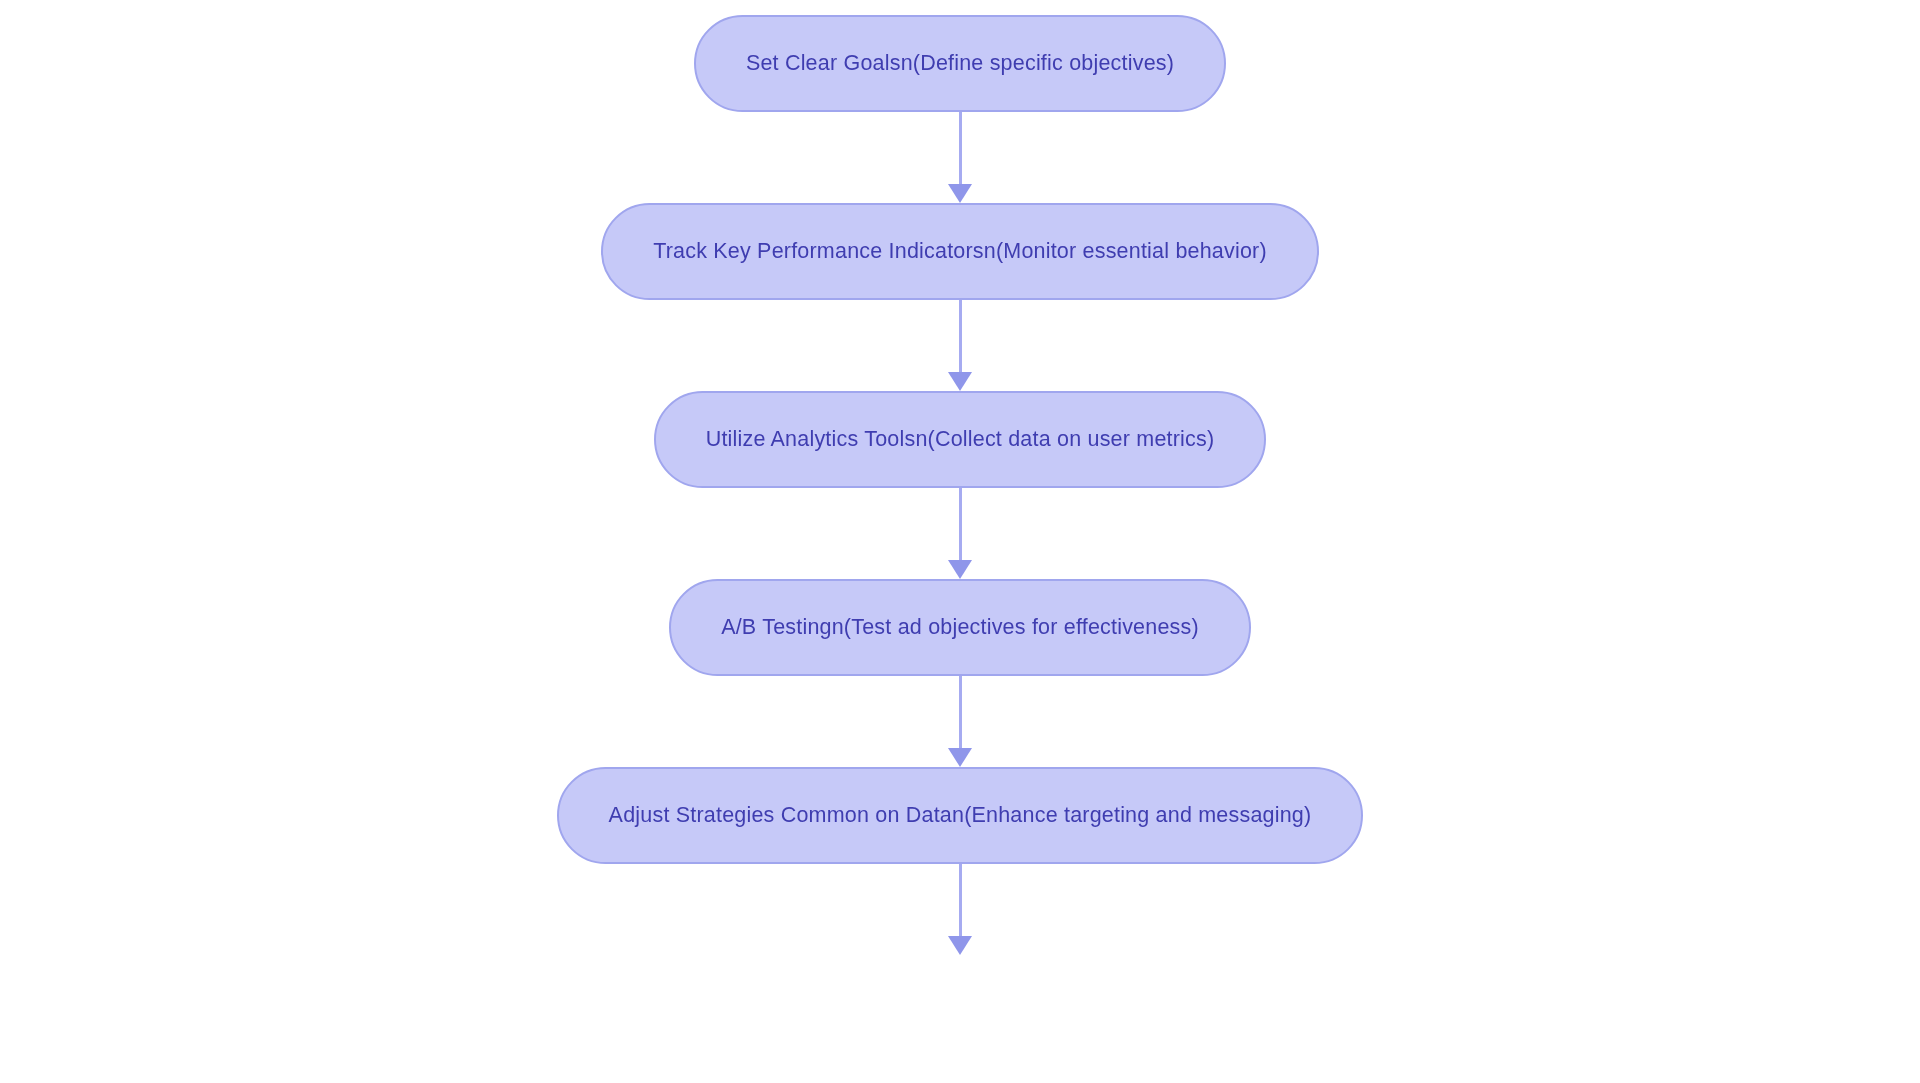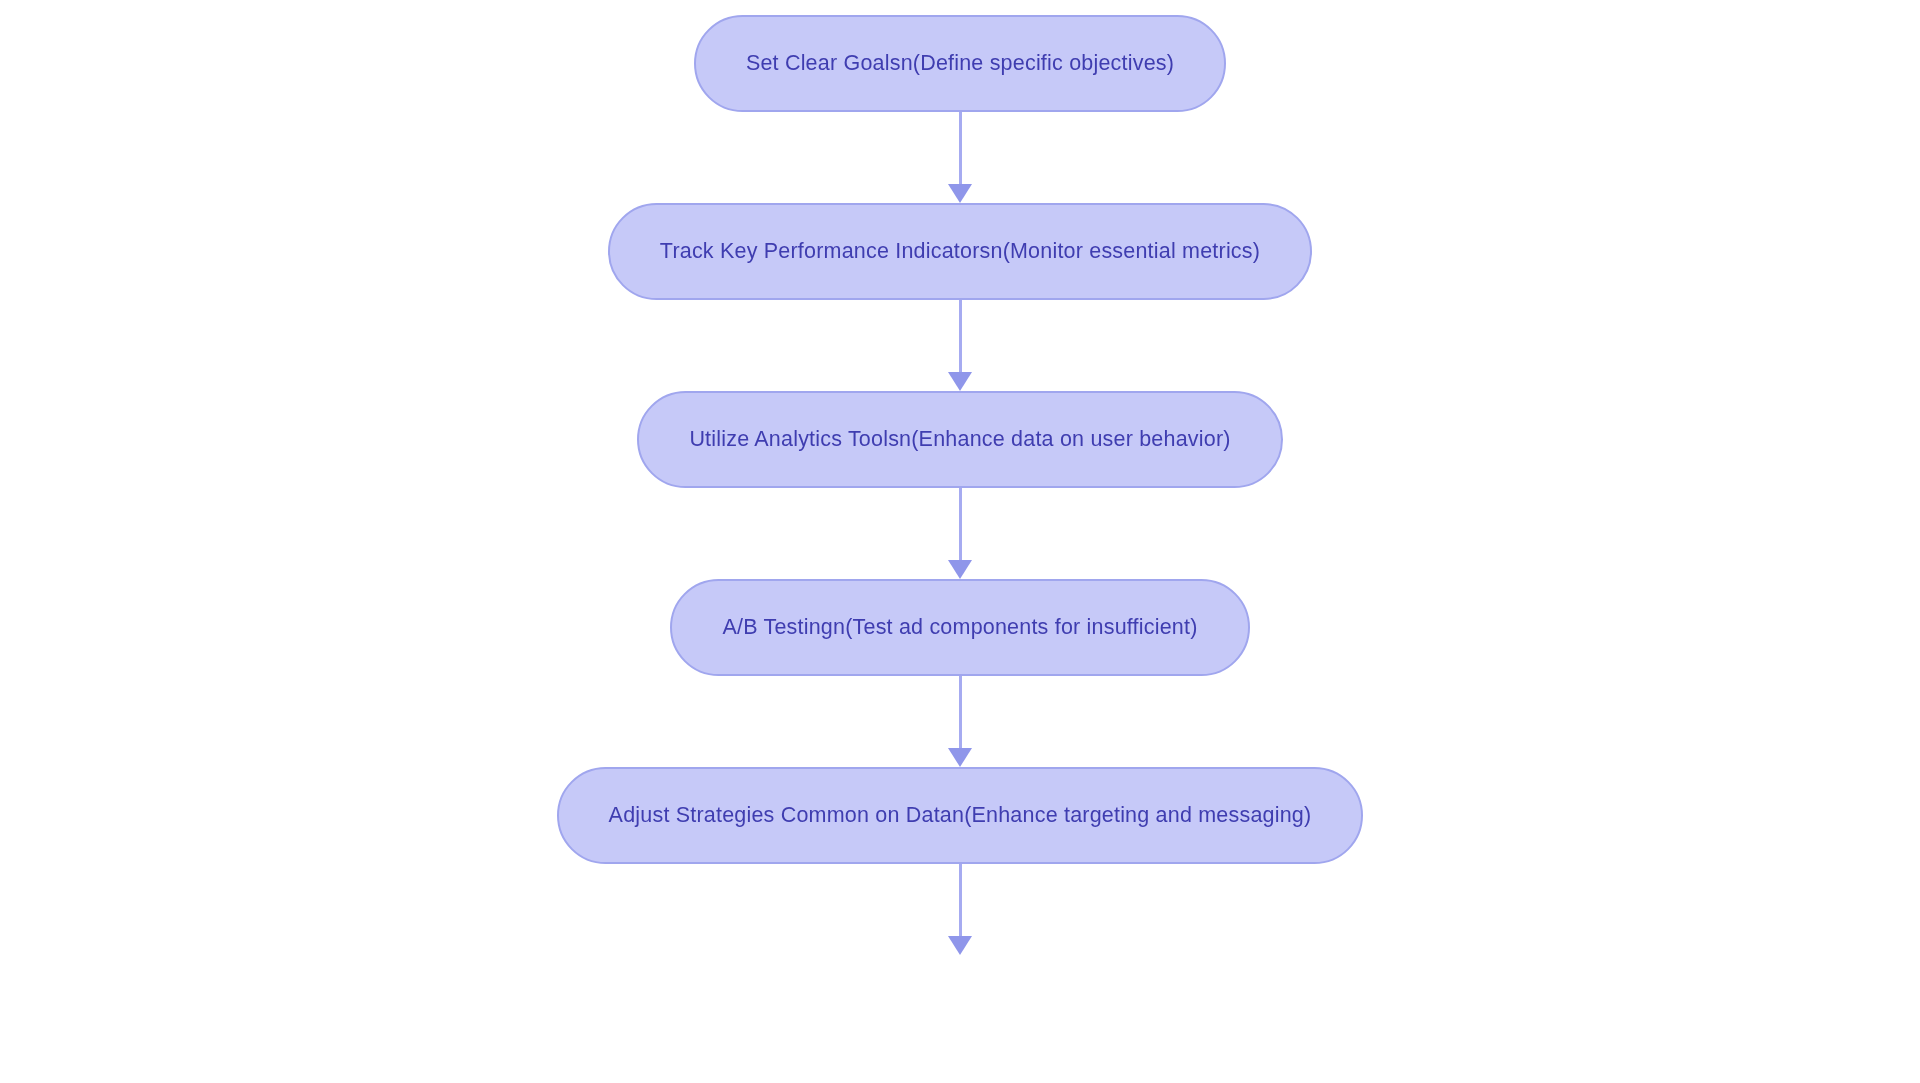--- a/index.html
+++ b/index.html
@@ -62,39 +62,39 @@
   <div class="flow-node">
     <span class="node-label">Set Clear Goalsn(Define specific objectives)</span>
   </div>
 
   <div class="flow-arrow">
     <div class="arrow-shaft"></div>
     <div class="arrowhead-icon"></div>
   </div>
 
   <div class="flow-node">
-    <span class="node-label">Track Key Performance Indicatorsn(Monitor essential metrics)</span>
+    <span class="node-label">Track Key Performance Indicatorsn(Monitor essential behavior)</span>
   </div>
 
   <div class="flow-arrow">
     <div class="arrow-shaft"></div>
     <div class="arrowhead-icon"></div>
   </div>
 
   <div class="flow-node">
-    <span class="node-label">Utilize Analytics Toolsn(Enhance data on user behavior)</span>
+    <span class="node-label">Utilize Analytics Toolsn(Collect data on user metrics)</span>
   </div>
 
   <div class="flow-arrow">
     <div class="arrow-shaft"></div>
     <div class="arrowhead-icon"></div>
   </div>
 
   <div class="flow-node">
-    <span class="node-label">A/B Testingn(Test ad components for insufficient)</span>
+    <span class="node-label">A/B Testingn(Test ad objectives for effectiveness)</span>
   </div>
 
   <div class="flow-arrow">
     <div class="arrow-shaft"></div>
     <div class="arrowhead-icon"></div>
   </div>
 
   <div class="flow-node">
     <span class="node-label">Adjust Strategies Common on Datan(Enhance targeting and messaging)</span>
   </div>

